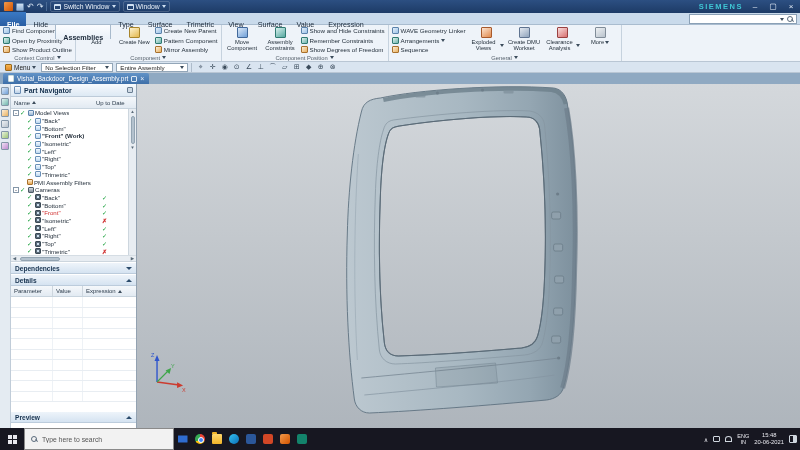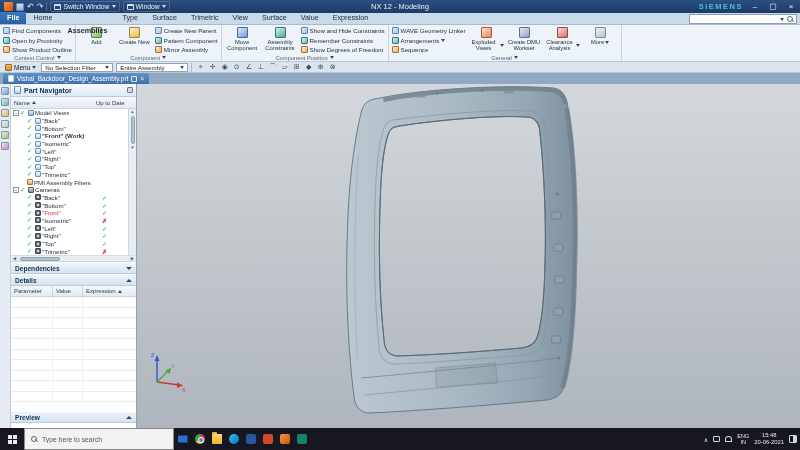--- a/index.html
+++ b/index.html
@@ -19,21 +19,21 @@
   .tb-right { margin-left:auto; display:flex; align-items:center; gap:6px; padding-right:3px; z-index:2; }
   .brand { color:#3fc6d4; font-weight:bold; letter-spacing:1.5px; font-size:7.5px; }
   .wc { width:12px; text-align:center; color:#e8f0fa; font-size:8px; line-height:11px; }
   .wc.min::before { content:"–"; }
   .wc.max::before { content:"▢"; }
   .wc.cls::before { content:"×"; }
 
   
   .tabsrow { height:12px; background:#c9daeb; display:flex; align-items:flex-end; position:relative; border-bottom:1px solid #a9bccf; }
   .rtabs { display:flex; height:12px; }
-  .rtab { padding:0 7px; line-height:12px; font-size:7.2px; color:#1c2a3a; cursor:default; }
+  .rtab { padding:7px 7px; line-height:12px; font-size:7.2px; color:#1c2a3a; cursor:default; }
   .rtab.file { background:linear-gradient(#3a79c4,#2a5ea3); color:#fff; font-weight:bold; }
   .rtab.active { background:linear-gradient(#fbfdff,#eaf1f8); border:1px solid #a8bacc; border-bottom:none; font-weight:bold;margin-top:12px; }
   .cmdfind { position:absolute; right:3px; top:1px; width:108px; height:10px; background:#fff; border:1px solid #8aa0b6; display:flex; align-items:center; padding:0 2px; gap:2px; }
   .cmdinput { flex:1; border:none; outline:none; font-size:6.5px; height:8px; font-family:"Liberation Sans",sans-serif; min-width:0; }
 
   
   .dda { width:0; height:0; border-left:2.5px solid transparent; border-right:2.5px solid transparent; border-top:3px solid #3c4c5c; display:inline-block; }
 
   
   .mag { width:8px; height:8px; position:relative; display:inline-block; }
@@ -195,33 +195,32 @@
       <span class="winicon"></span>
       <span>Switch Window</span>
       <span class="dda" style="border-top-color:#cfe0f2"></span>
     </span>
     <span class="qbtn-l">
       <span class="winicon"></span>
       <span>Window</span>
       <span class="dda" style="border-top-color:#cfe0f2"></span>
     </span>
   </div>
-  <div class="tb-title">NX 12 - Modeling</div>
   <div class="tb-right">
     <span class="brand">SIEMENS</span>
     <span class="wc min"></span>
     <span class="wc max"></span>
     <span class="wc cls"></span>
   </div>
 </div>
 
 <div class="tabsrow">
   <div class="rtabs">
       <div class="rtab file">File</div>
-      <div class="rtab">Home</div>
+      <div class="rtab">Hide</div>
       <div class="rtab active">Assemblies</div>
       <div class="rtab">Type</div>
       <div class="rtab">Surface</div>
       <div class="rtab">Trimetric</div>
       <div class="rtab">View</div>
       <div class="rtab">Surface</div>
       <div class="rtab">Value</div>
       <div class="rtab">Expression</div>
     </div>
   <div class="cmdfind">

